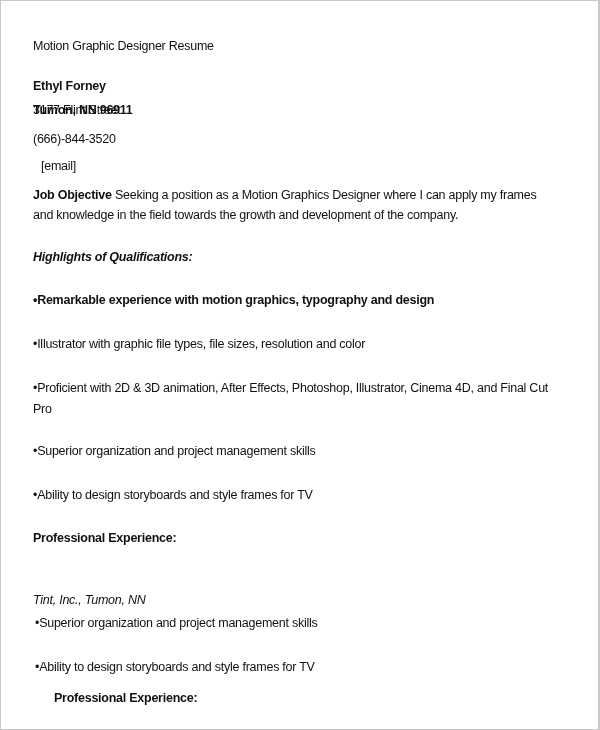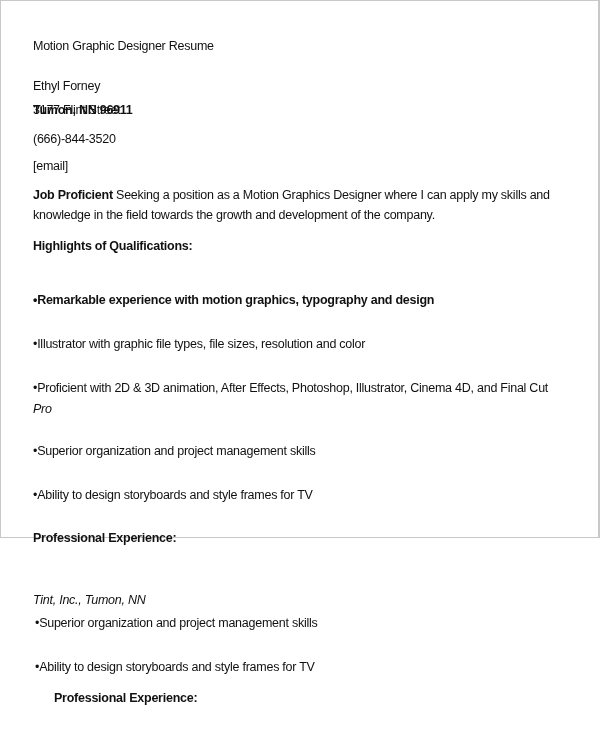--- a/index.html
+++ b/index.html
@@ -1,54 +1,54 @@
 <!DOCTYPE html>
 <html><head>
 <meta charset="utf-8">
 <style>
   html, body { margin: 0; padding: 0; background: #ffffff; }
   body { width: 600px; height: 730px; overflow: hidden; }
   .page {
     position: relative;
-    width: 600px; height: 538px;
+    width: 600px; height: 730px;
     box-sizing: border-box;
     border: 1px solid #c8c8c8;
     border-right: 2px solid #c8c8c8;
     border-bottom: 1px solid #c8c8c8;
     background: #ffffff;
     font-family: "Liberation Sans", sans-serif;
     font-size: 12.5px;
     color: #111111;
   }
   .line { position: absolute; left: 32px; white-space: nowrap; letter-spacing: -0.25px; }
   .bold { font-weight: bold; }
   .wrap { white-space: normal; width: 520px; line-height: 20px; }
 </style>
 </head>
 <body>
 
 <div class="page">
   <div class="line" style="top:38px;">Motion Graphic Designer Resume</div>
 
-  <div class="line" style="top:78px;">Ethyl Forney</div>
+  <div class="line" style="top:78px;font-weight:bold;">Ethyl Forney</div>
   <div class="line" style="top:102px;">3177 Flint Street</div>
   <div class="line" style="top:102px;font-weight:bold;">Tumon, NN 96911</div>
   <div class="line" style="top:131px;">(666)-844-3520</div>
-  <div class="line" style="top:158px;">[email]</div>
+  <div class="line" style="top:158px;margin-left:8px;">[email]</div>
 
   <div class="line wrap" style="top:184px;">
-    <span class="bold">Job Proficient</span><span> Seeking a position as a Motion Graphics Designer where I can apply my skills and knowledge in the field towards the growth and development of the company.</span>
+    <span class="bold">Job Objective</span><span> Seeking a position as a Motion Graphics Designer where I can apply my frames and knowledge in the field towards the growth and development of the company.</span>
   </div>
 
-  <div class="line bold" style="top:238px;">Highlights of Qualifications:</div>
+  <div class="line bold" style="top:249px;font-style:italic;">Highlights of Qualifications:</div>
 
   <div class="line" style="top:292px;font-weight:bold;">•Remarkable experience with motion graphics, typography and design</div>
   <div class="line" style="top:336px;">•Illustrator with graphic file types, file sizes, resolution and color</div>
   <div class="line" style="top:380px;text-align:center;">•Proficient with 2D &amp; 3D animation, After Effects, Photoshop, Illustrator, Cinema 4D, and Final Cut</div>
-  <div class="line" style="top:401px;font-style:italic;">Pro</div>
+  <div class="line" style="top:401px;">Pro</div>
   <div class="line" style="top:443px;">•Superior organization and project management skills</div>
   <div class="line" style="top:487px;">•Ability to design storyboards and style frames for TV</div>
 
   <div class="line bold" style="top:530px;">Professional Experience:</div>
 
   <div class="line" style="top:592px;font-style:italic;">Tint, Inc., Tumon, NN</div>
   <div class="line" style="top:615px; left:34px;">•Superior organization and project management skills</div>
   <div class="line" style="top:659px; left:34px;">•Ability to design storyboards and style frames for TV</div>
 
   <div class="line bold" style="top:690px; left:53px;">Professional Experience:</div>

